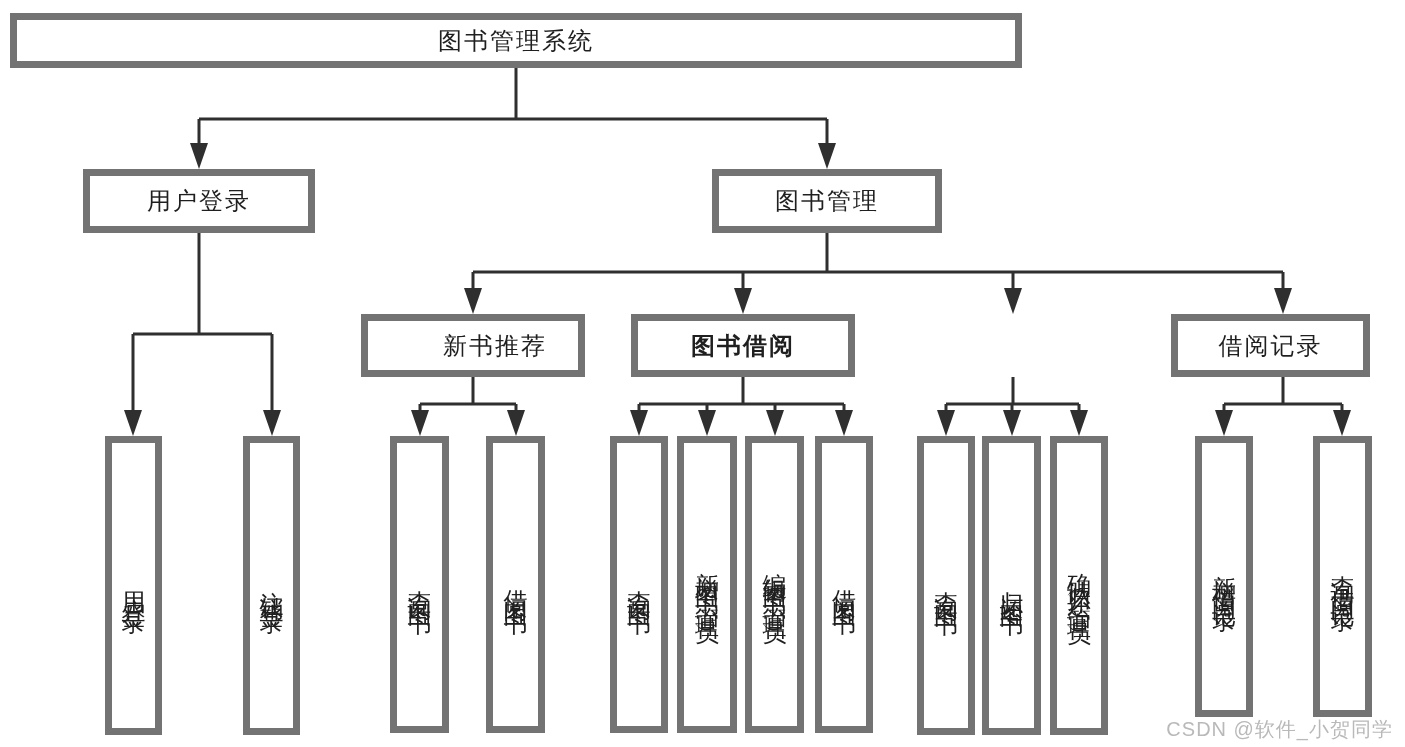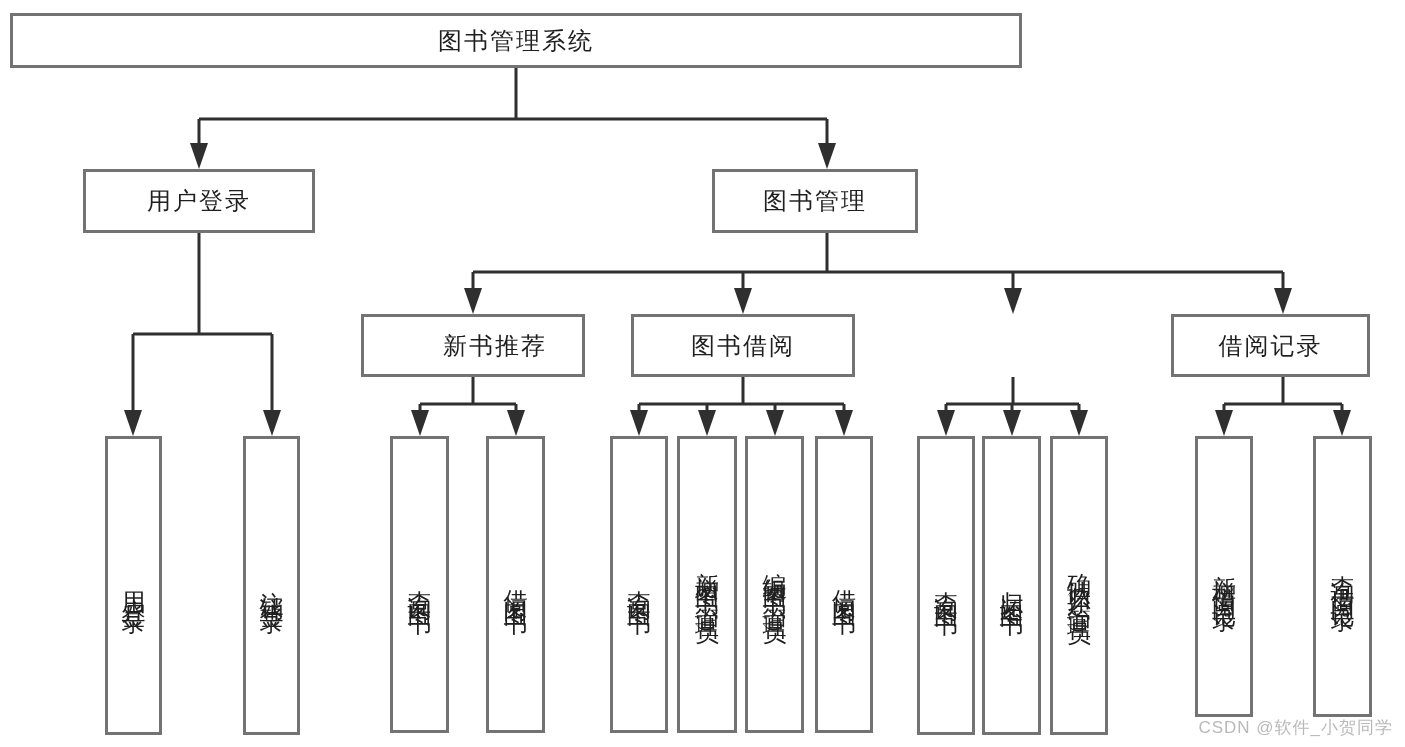--- a/index.html
+++ b/index.html
@@ -3,28 +3,28 @@
 <meta charset="utf-8">
 <style>
   html,body{margin:0;padding:0;background:#ffffff;}
   .stage{
     position:relative;width:1405px;height:747px;background:#ffffff;
     font-family:"Liberation Sans",sans-serif;overflow:hidden;
   }
   .conn{position:absolute;left:0;top:0;z-index:1;}
   .box{
     position:absolute;box-sizing:border-box;background:#ffffff;
-    border:3px solid #737373;color:#1f1f1f;
+    border:7px solid #737373;color:#1f1f1f;
     display:flex;align-items:center;justify-content:center;
     z-index:2;line-height:1;
   }
   .h{font-size:24px;letter-spacing:2px;white-space:nowrap;}
   .v{writing-mode:vertical-rl;text-orientation:mixed;font-size:24px;letter-spacing:7px;}
   .watermark{
-    position:absolute;z-index:5;color:#b9b9b9;font-size:17px;
+    position:absolute;z-index:5;color:#b9b9b9;font-size:20px;
     letter-spacing:1px;white-space:nowrap;
   }
 </style>
 </head>
 <body>
 
 <div class="stage">
 
   <svg class="conn" width="1405" height="747" viewBox="0 0 1405 747">
     <path fill="none" stroke="#2f2f2f" stroke-width="3" d="M516,68 V119 M199,119 H827 M199,119 V146 M827,119 V146
@@ -53,24 +53,24 @@
       <polygon points="1003,410 1021,410 1012,436"></polygon>
       <polygon points="1070,410 1088,410 1079,436"></polygon>
       <polygon points="1215,410 1233,410 1224,436"></polygon>
       <polygon points="1333,410 1351,410 1342,436"></polygon>
     </g>
   </svg>
 
   <div class="box h" style="left:10px;top:13px;width:1012px;height:55px;">图书管理系统</div>
 
   <div class="box h" style="left:83px;top:169px;width:232px;height:64px;">用户登录</div>
-  <div class="box h" style="left:712px;top:169px;width:206px;height:64px;">图书管理</div>
+  <div class="box h" style="left:712px;top:169px;width:230px;height:64px;">图书管理</div>
 
   <div class="box h" style="left:361px;top:314px;width:224px;height:63px;padding-left:44px;">新书推荐</div>
-  <div class="box h" style="left:631px;top:314px;width:224px;height:63px;">图书借阅</div>
+  <div class="box h" style="left:631px;top:314px;width:224px;height:63px;font-weight:bold;">图书借阅</div>
   <div class="box h" style="left:1171px;top:314px;width:199px;height:63px;">借阅记录</div>
 
   <div class="box v" style="left:105px;top:436px;width:57px;height:299px;">用户登录</div>
   <div class="box v" style="left:243px;top:436px;width:57px;height:299px;">注销登录</div>
 
   <div class="box v" style="left:390px;top:436px;width:59px;height:297px;">查询图书</div>
   <div class="box v" style="left:486px;top:436px;width:59px;height:297px;">借阅图书</div>
 
   <div class="box v" style="left:610px;top:436px;width:58px;height:297px;">查询图书</div>
   <div class="box v" style="left:677px;top:436px;width:60px;height:297px;">新增图书（管理员）</div>

